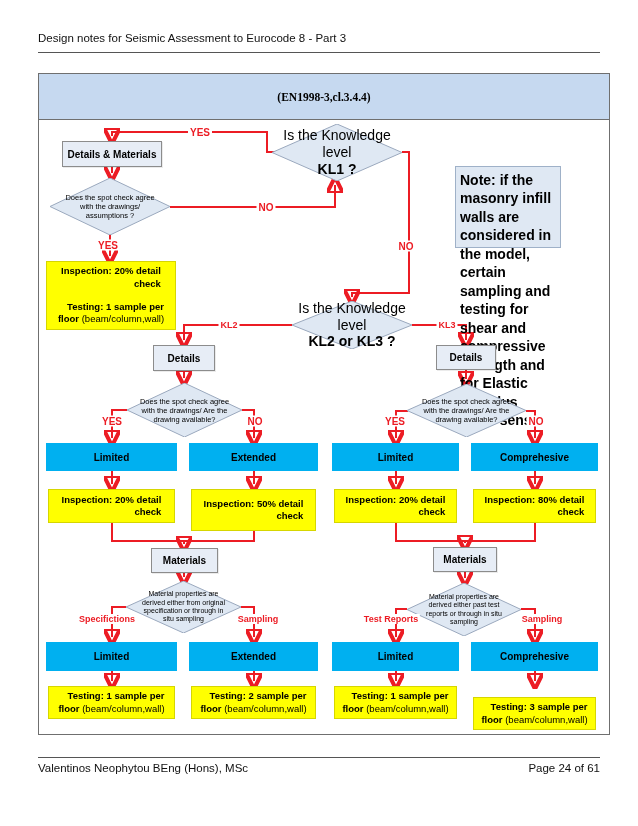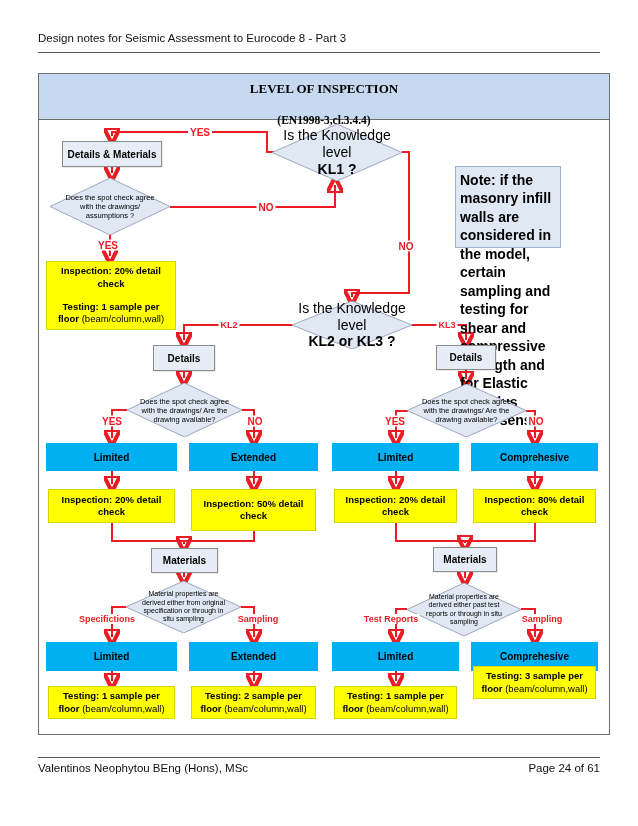--- a/index.html
+++ b/index.html
@@ -23,21 +23,21 @@
   svg.wires{position:absolute;left:0;top:0;z-index:2;}
   svg.wires path{stroke:#ec1c24;stroke-width:2;fill:none;}
   
   .node{position:absolute;z-index:3;box-sizing:border-box;}
   .box{background:#e7edf6;border:1px solid #8c8c8c;display:flex;align-items:center;
        justify-content:center;font-weight:bold;font-size:10px;
        box-shadow:1px 1px 0 rgba(0,0,0,0.08);}
   .cyan{background:#00b0f0;border:none;display:flex;align-items:center;justify-content:center;
         font-weight:bold;font-size:10px;text-align:center;}
   .yellow{background:#ffff00;border:1px solid #d6d600;display:flex;flex-direction:column;
-          align-items:center;justify-content:center;font-size:9.5px;text-align:center;
+          align-items:center;justify-content:center;font-size:9.5px;text-align:right;
           line-height:1.3;}
   .note{background:#dfe8f3;border:1px solid #9fb1c8;font-size:14px;font-weight:bold;
         line-height:1.32;padding:4px 4px;text-align:left;}
   .diamond{position:absolute;z-index:3;}
   .diamond svg{position:absolute;left:0;top:0;width:100%;height:100%;}
   .diamond polygon{fill:#dfe8f3;stroke:#9aa8bd;stroke-width:1;vector-effect:non-scaling-stroke;}
   .dtext{position:absolute;inset:0;display:flex;flex-direction:column;align-items:center;
          justify-content:center;text-align:center;z-index:4;line-height:1.2;}
   .f8{font-size:14px;} .f75{font-size:7.5px;} .f7{font-size:7px;}
   .b{font-weight:bold;}
@@ -49,21 +49,20 @@
 </head>
 <body>
 
 <div class="page">
 
   <div class="hdr">Design notes for Seismic Assessment to Eurocode 8 - Part 3</div>
   <div class="hdr-rule"></div>
 
   <div class="panel">
     <div class="panel-head">
-      <div class="panel-title">LEVEL OF INSPECTION</div>
       <div class="panel-sub">(EN1998-3,cl.3.4.4)</div>
     </div>
   </div>
 
   <svg class="wires" width="638" height="826" viewBox="0 0 638 826">
     <defs>
       <marker id="ah" markerWidth="8" markerHeight="8" viewBox="0 0 8 8" refX="4" refY="4" orient="auto">
         <path d="M0,0 L8,4 L0,8 Z" fill="#ec1c24" stroke="none"></path>
       </marker>
     </defs>
@@ -225,21 +224,21 @@
 floor</span><span class="ml"> (beam/column,wall)</span></div>
   </div>
   <div class="node yellow" style="left:191px;top:686px;width:125px;height:33px;">
     <div><span class="b ml">Testing: 2 sample per
 floor</span><span class="ml"> (beam/column,wall)</span></div>
   </div>
   <div class="node yellow" style="left:334px;top:686px;width:123px;height:33px;">
     <div><span class="b ml">Testing: 1 sample per
 floor</span><span class="ml"> (beam/column,wall)</span></div>
   </div>
-  <div class="node yellow" style="left:473px;top:666px;width:123px;height:33px;">
+  <div class="node yellow" style="left:473px;top:697px;width:123px;height:33px;">
     <div><span class="b ml">Testing: 3 sample per
 floor</span><span class="ml"> (beam/column,wall)</span></div>
   </div>
 
   <div class="rlabel" style="left:200px;top:132px;">YES</div>
   <div class="rlabel" style="left:266px;top:207px;">NO</div>
   <div class="rlabel" style="left:108px;top:245px;">YES</div>
   <div class="rlabel" style="left:406px;top:246px;">NO</div>
   <div class="rlabel small" style="left:229px;top:325px;">KL2</div>
   <div class="rlabel small" style="left:447px;top:325px;">KL3</div>

